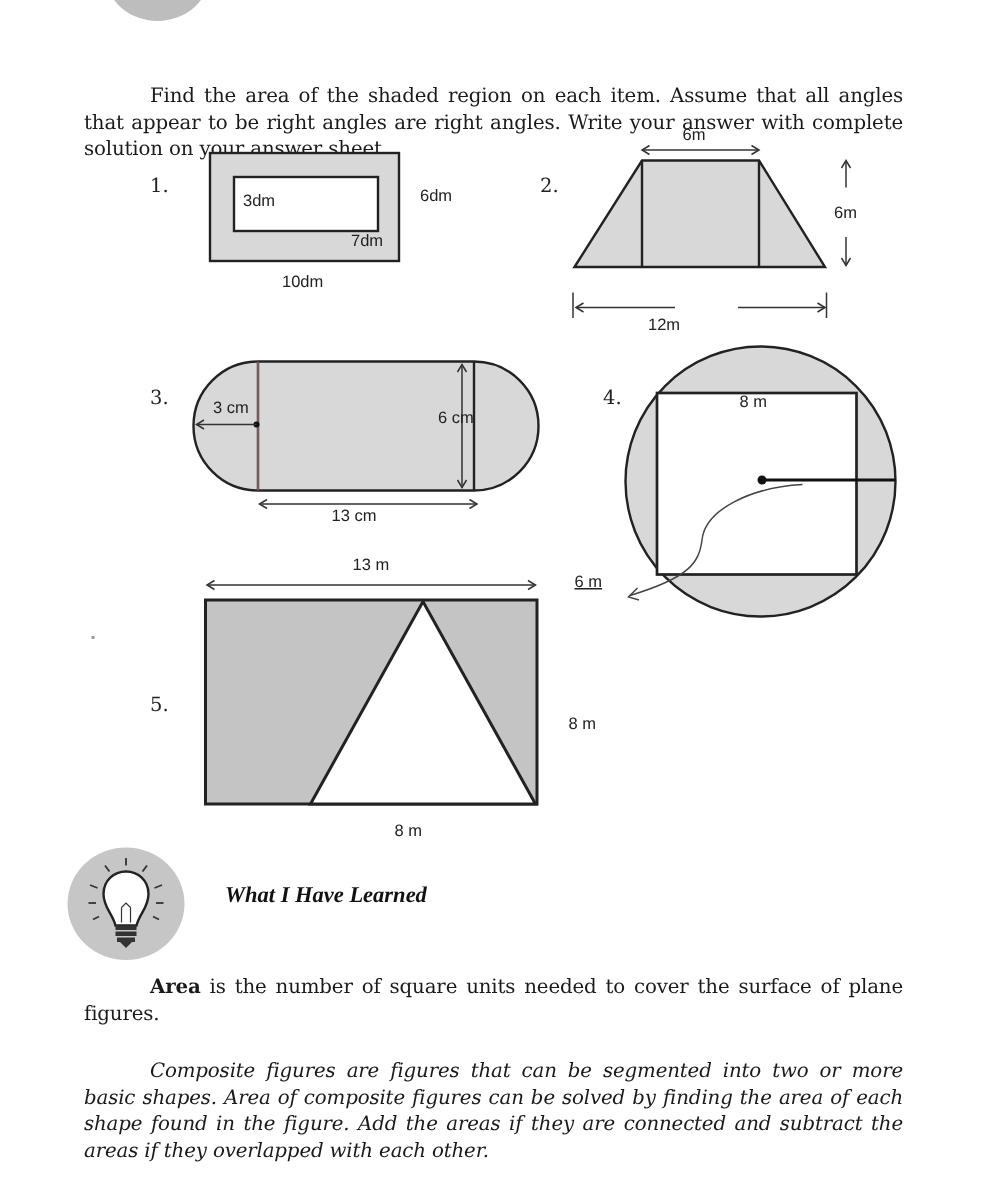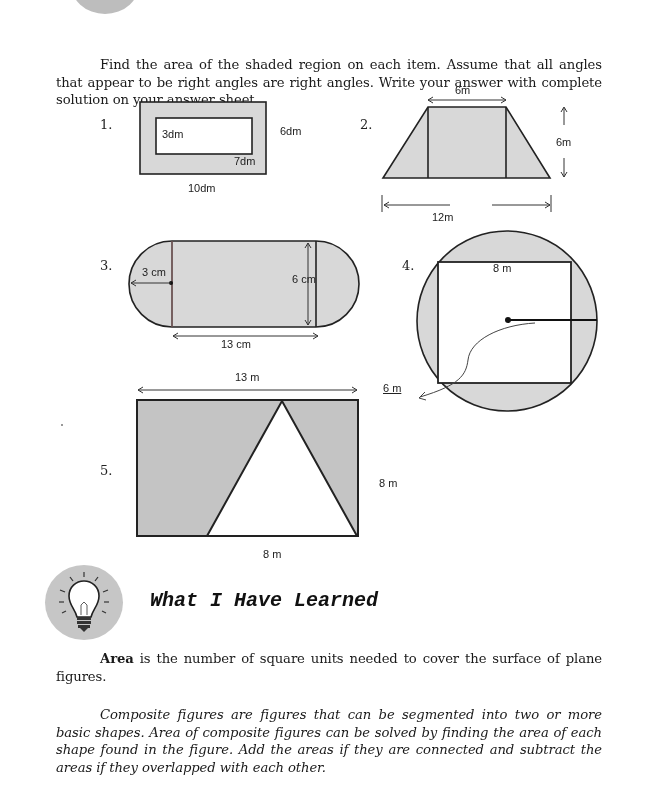--- a/index.html
+++ b/index.html
@@ -3,21 +3,21 @@
 <meta charset="utf-8">
 <style>
   html, body { margin:0; padding:0; background:#ffffff; }
   body { width:662px; height:794px; position:relative; overflow:hidden; font-family:"DejaVu Serif", serif; color:#1a1a1a; }
   .abs { position:absolute; }
   .para { font-family:"DejaVu Serif", serif; font-size:13.2px; line-height:17.5px; text-align:justify; text-align-last:left; letter-spacing:-0.1px; }
   .indent { text-indent:44px; }
   .lbl { font-family:"Liberation Sans", sans-serif; font-size:11px; color:#222; position:absolute; white-space:nowrap; }
   .num { font-family:"DejaVu Serif", serif; font-size:13px; position:absolute; color:#222; }
   svg { position:absolute; overflow:visible; }
-  .heading { font-family:Liberation Mono, monospace; font-weight:bold; font-style:italic; font-size:20px; color:#111; }
+  .heading { font-family:Liberation Serif, serif; font-weight:bold; font-style:italic; font-size:15px; color:#111; }
   .top-circle { position:absolute; left:70px; top:-50px; width:70px; height:64px; border-radius:50%; background:#bdbdbd; }
 </style>
 </head>
 <body>
 
 <div class="top-circle"></div>
 
 <div class="abs para indent" style="left:56px; top:32px; width:546px;margin-top:24px;">Find the area of the shaded region on each item.  Assume that all angles that appear to be right angles are right angles.  Write your answer with complete solution on your answer sheet.</div>
 
 <div class="num" style="left:100px; top:117px;">1.</div>

